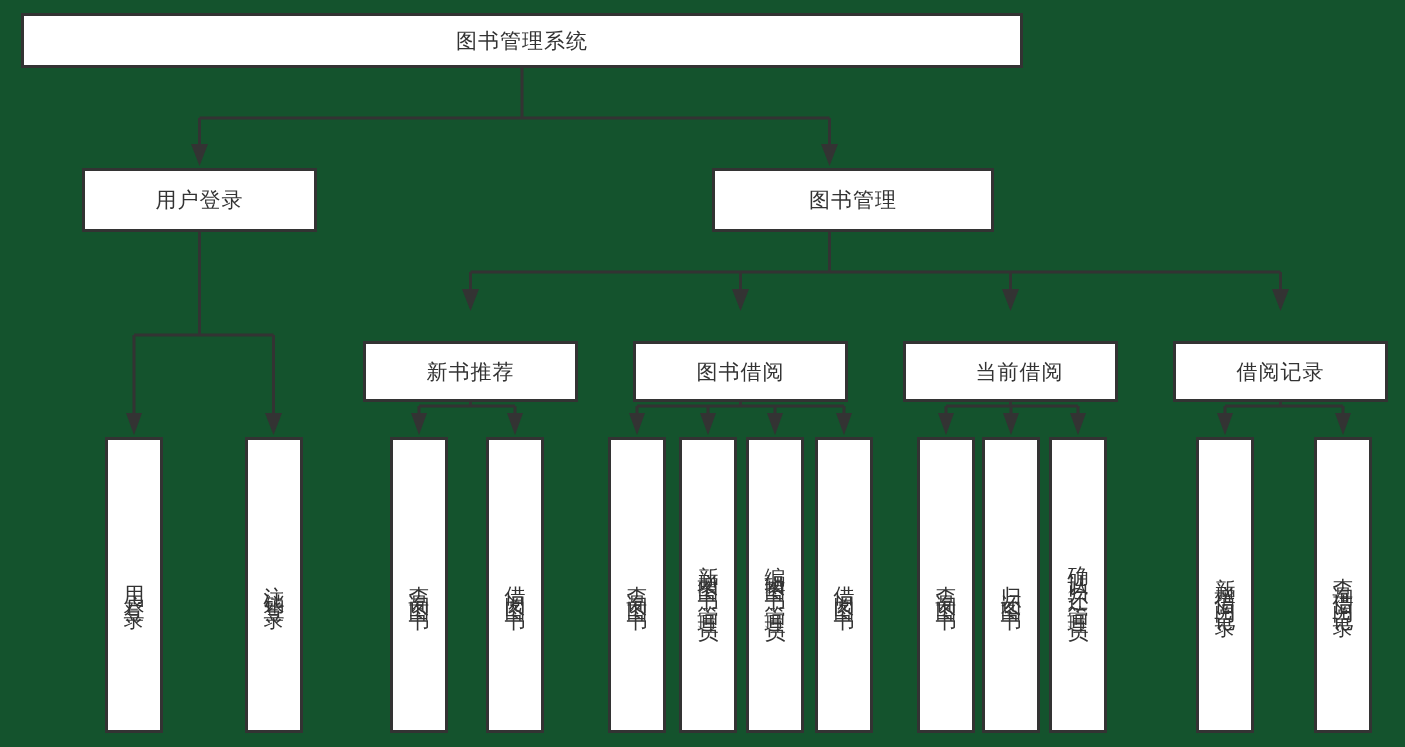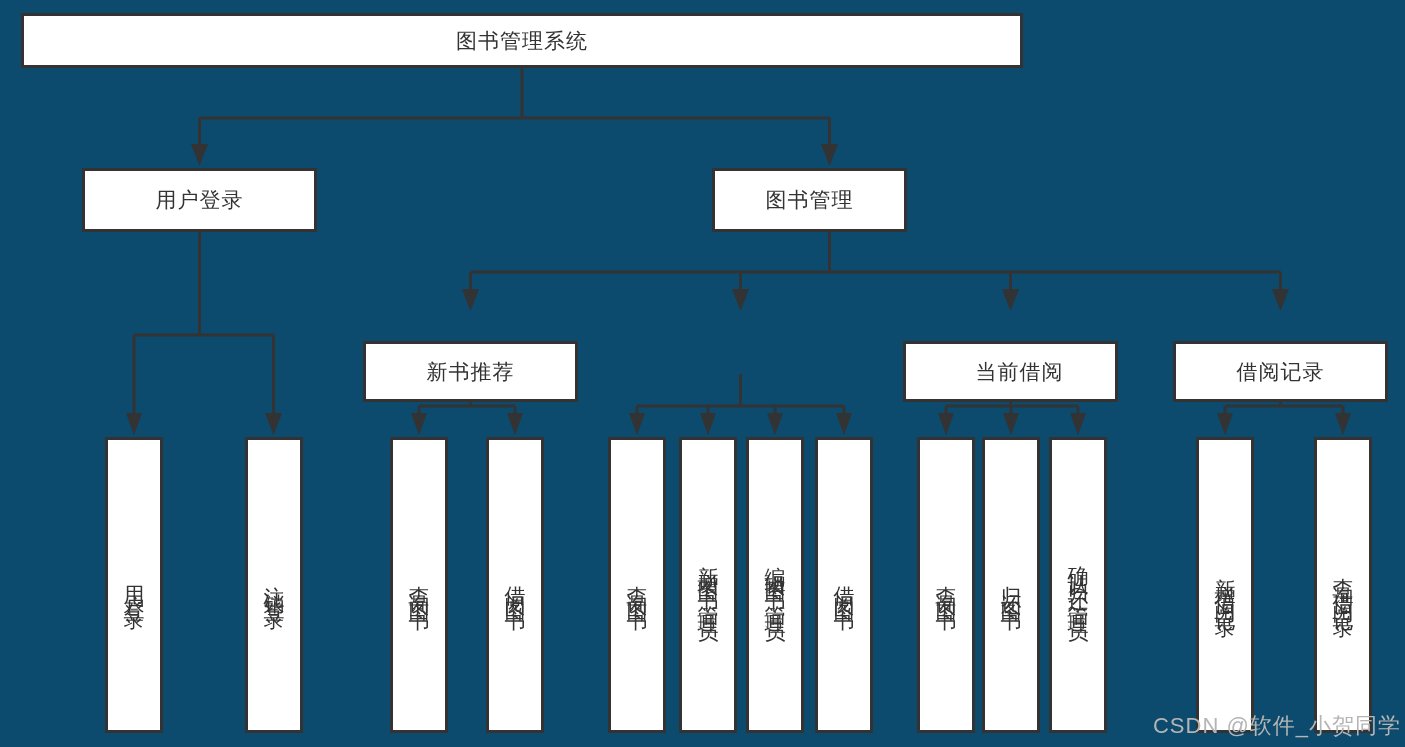--- a/index.html
+++ b/index.html
@@ -4,21 +4,21 @@
 <style>
   html, body {
     margin: 0;
     padding: 0;
     background: #ffffff;
   }
   .canvas {
     position: relative;
     width: 1405px;
     height: 747px;
-    background: #0c4a6e;
+    background: #14532d;
     font-family: "Liberation Sans", "DejaVu Sans", sans-serif;
     overflow: hidden;
   }
   .connector-svg {
     position: absolute;
     left: 0;
     top: 0;
     width: 1405px;
     height: 747px;
     pointer-events: none;
@@ -33,21 +33,21 @@
     justify-content: center;
     color: #333333;
   }
   .h-box {
     font-size: 21px;
     letter-spacing: 1px;
     white-space: nowrap;
   }
   .root-box   { left: 21px;  top: 13px;  width: 1002px; height: 55px; }
   .l2-login   { left: 82px;  top: 168px; width: 235px;  height: 64px; }
-  .l2-mgmt    { left: 712px; top: 168px; width: 195px;  height: 64px; }
+  .l2-mgmt    { left: 712px; top: 168px; width: 282px;  height: 64px; }
   .l3         { top: 313px; width: 215px; height: 61px; margin-top: 28px; }
   .l3-a { left: 363px; }
   .l3-b { left: 633px; }
   .l3-c { left: 903px; padding-left: 18px; }
   .l3-d { left: 1173px; }
   .leaf {
     top: 437px;
     width: 58px;
     height: 296px;
   }
@@ -151,20 +151,23 @@
   <div class="box h-box l2-login">
     <span>用户登录</span>
   </div>
   <div class="box h-box l2-mgmt">
     <span>图书管理</span>
   </div>
 
   <div class="box h-box l3 l3-a">
     <span>新书推荐</span>
   </div>
+  <div class="box h-box l3 l3-b">
+    <span>图书借阅</span>
+  </div>
   <div class="box h-box l3 l3-c">
     <span>当前借阅</span>
   </div>
   <div class="box h-box l3 l3-d">
     <span>借阅记录</span>
   </div>
 
   <div class="box leaf lf-1">
     <span>用户登录</span>
   </div>
@@ -198,15 +201,14 @@
   <div class="box leaf lf-11">
     <span>确认归还（管理员）</span>
   </div>
   <div class="box leaf lf-12">
     <span>新增借阅记录</span>
   </div>
   <div class="box leaf lf-13">
     <span>查询借阅记录</span>
   </div>
 
-  <div class="watermark">CSDN @软件_小贺同学</div>
 
 </div>
 
 </body></html>

